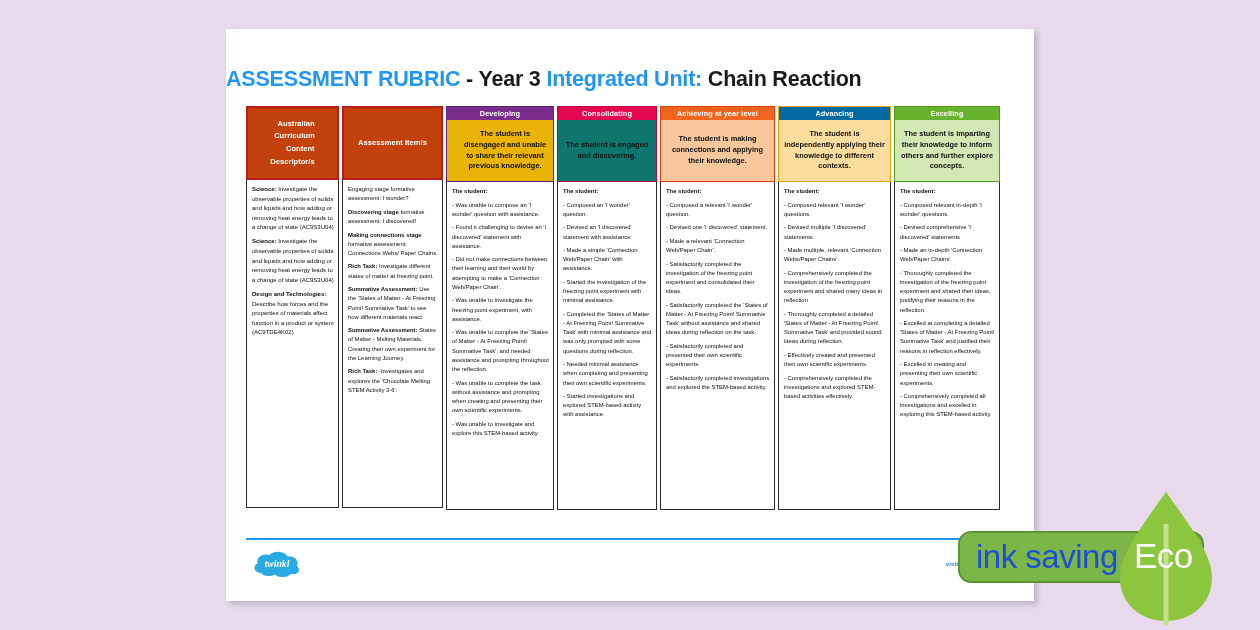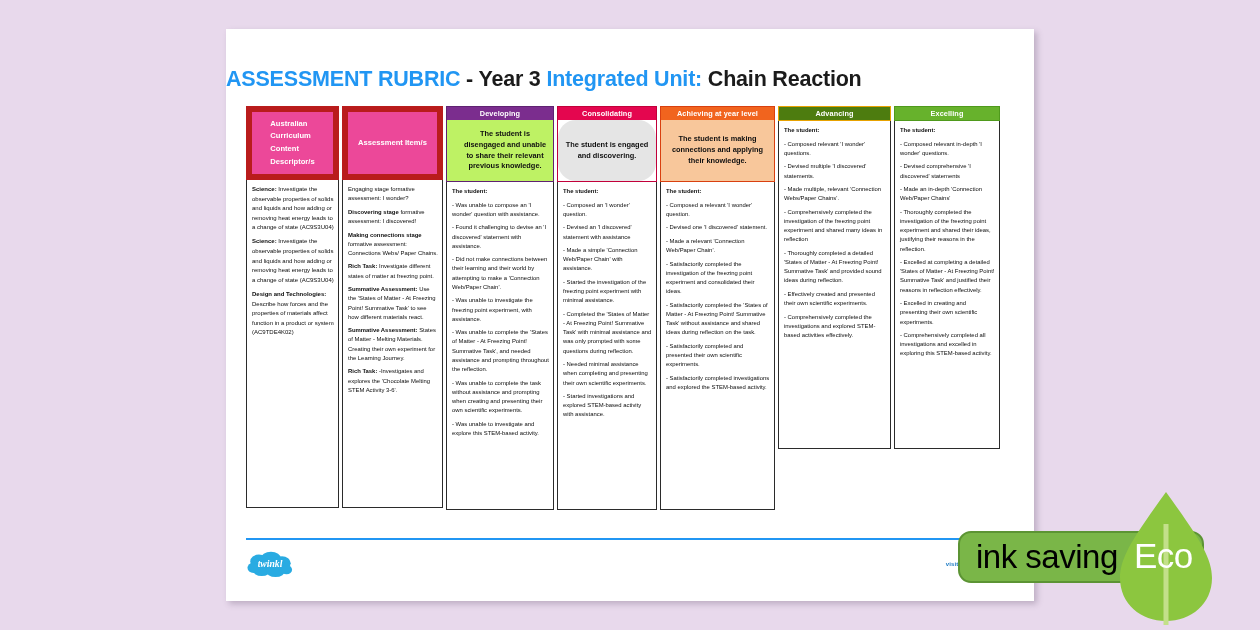--- a/index.html
+++ b/index.html
@@ -54,28 +54,28 @@
   .c4 { width: 115px; }
   .c5 { width: 113px; }
   .c6 { width: 106px; }
 
   
   .hdr-plain {
     height: 74px;
     display: flex;
     align-items: center;
     justify-content: center;
-    text-align: left;
+    text-align: right;
     color: #ffffff;
     font-weight: bold;
     font-size: 7.6px;
     line-height: 1.65;
     padding: 3px;
-    background: #ec4899;
-    border: 6px solid #b91c1c;
+    background: #c2410c;
+    border: 2px solid #b91c1c;
   }
 
   .hdr-band {
     height: 13px;
     display: flex;
     align-items: center;
     justify-content: center;
     color: #ffffff;
     font-weight: bold;
     font-size: 7.3px;
@@ -91,32 +91,32 @@
     font-weight: bold;
     line-height: 1.45;
     color: #111;
     padding: 2px 5px;
   }
   .band-wrap { border: 1px solid; }
 
   
   .dev .band-wrap { border-color: #5f2272; }
   .dev .hdr-band  { background: #7b2d8e; }
-  .dev .hdr-desc  { background: #bef264; padding-left: 15px; }
+  .dev .hdr-desc  { background: #eab308; padding-left: 15px; }
   
   .con .band-wrap { border-color: #c2003a; }
   .con .hdr-band  { background: #e4064f; }
-  .con .hdr-desc  { background: #e5e5e5; border-radius: 18px; }
+  .con .hdr-desc  { background: #0f766e; }
   
   .ach .band-wrap { border-color: #d9400f; }
   .ach .hdr-band  { background: #f1641e; }
   .ach .hdr-desc  { background: #f8c79b; }
   
   .adv .band-wrap { border-color: #e8a200; }
-  .adv .hdr-band  { background: #4d7c0f; }
+  .adv .hdr-band  { background: #0369a1; }
   .adv .hdr-desc  { background: #fcdda0; }
   
   .exc .band-wrap { border-color: #4f9a1c; }
   .exc .hdr-band  { background: #67b22c; }
   .exc .hdr-desc  { background: #d3e8b4; }
 
   
   .body-cell {
     border: 1px solid #2b2b2b;
     border-top: none;
@@ -138,21 +138,21 @@
   .footer-rule {
     position: absolute;
     left: 20px;
     top: 509px;
     width: 770px;
     height: 2px;
     background: #2196f3;
   }
   .twinkl-logo {
     position: absolute;
-    left: 21px;
+    left: 28px;
     top: 522px;
     width: 46px;
     height: 30px;
   }
   .visit-link {
     position: absolute;
     right: 33px;
     top: 532px;
     font-size: 6px;
     font-weight: bold;
@@ -176,21 +176,21 @@
     height: 52px;
     background: #7ab648;
     border-radius: 13px;
     border: 2px solid #5c9434;
   }
   .eco-text {
     position: absolute;
     left: 18px;
     top: 6px;
     font-size: 33px;
-    color: #000000;
+    color: #1d4ed8;
     font-weight: normal;
     letter-spacing: -0.5px;
     line-height: 40px;
   }
   .leaf {
     position: absolute;
     left: 160px;
     top: -41px;
     width: 96px;
     height: 135px;
@@ -294,36 +294,38 @@
           <p>- Satisfactorily completed the investigation of the freezing point experiment and consolidated their  ideas.</p>
           <p>- Satisfactorily completed the 'States of Matter - At Freezing Point! Summative Task' without assistance and shared ideas during reflection on the task.</p>
           <p>- Satisfactorily completed and presented their own scientific experiments.</p>
           <p>- Satisfactorily completed investigations and explored the STEM-based activity.</p>
         </div>
     </div>
 
     <div class="col c5 adv">
       <div class="band-wrap">
         <div class="hdr-band">Advancing</div>
+        <div class="hdr-desc">The student is independently applying their knowledge to different contexts.</div>
       </div>
       <div class="body-cell" id="cell-advancing">
           <p class="lead">The student:</p>
           <p>- Composed relevant 'I wonder' questions.</p>
           <p>- Devised multiple 'I discovered' statements.</p>
           <p>- Made multiple, relevant 'Connection Webs/Paper Chains'.</p>
           <p>- Comprehensively completed the investigation of  the freezing point experiment and shared many ideas in reflection</p>
           <p>- Thoroughly completed a detailed 'States of Matter - At Freezing Point! Summative Task' and provided sound ideas during reflection.</p>
           <p>- Effectively created and presented their own scientific experiments.</p>
           <p>- Comprehensively completed the investigations and explored STEM-based activities effectively.</p>
         </div>
     </div>
 
     <div class="col c6 exc">
       <div class="band-wrap">
         <div class="hdr-band">Excelling</div>
+        <div class="hdr-desc">The student is imparting their knowledge to inform others and further explore concepts.</div>
       </div>
       <div class="body-cell" id="cell-excelling">
           <p class="lead">The student:</p>
           <p>- Composed relevant in-depth 'I wonder' questions.</p>
           <p>- Devised comprehensive 'I discovered' statements</p>
           <p>- Made an in-depth 'Connection Web/Paper Chains'</p>
           <p>- Thoroughly completed the investigation of  the freezing point experiment and shared their ideas, justifying their reasons in the reflection.</p>
           <p>- Excelled at completing a detailed 'States of Matter - At Freezing Point! Summative Task' and justified their reasons in reflection effectively.</p>
           <p>- Excelled in creating and presenting their own scientific experiments.</p>
           <p>- Comprehensively completed  all investigations and excelled in exploring this STEM-based activity.</p>

